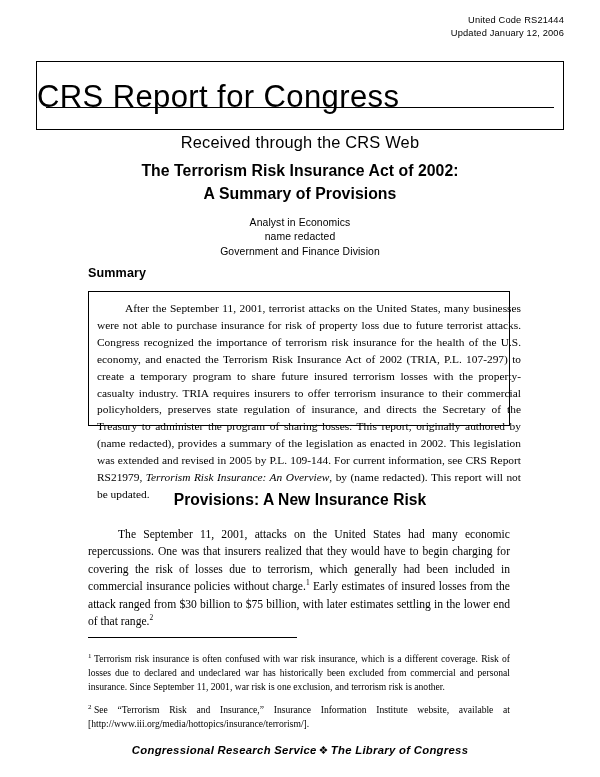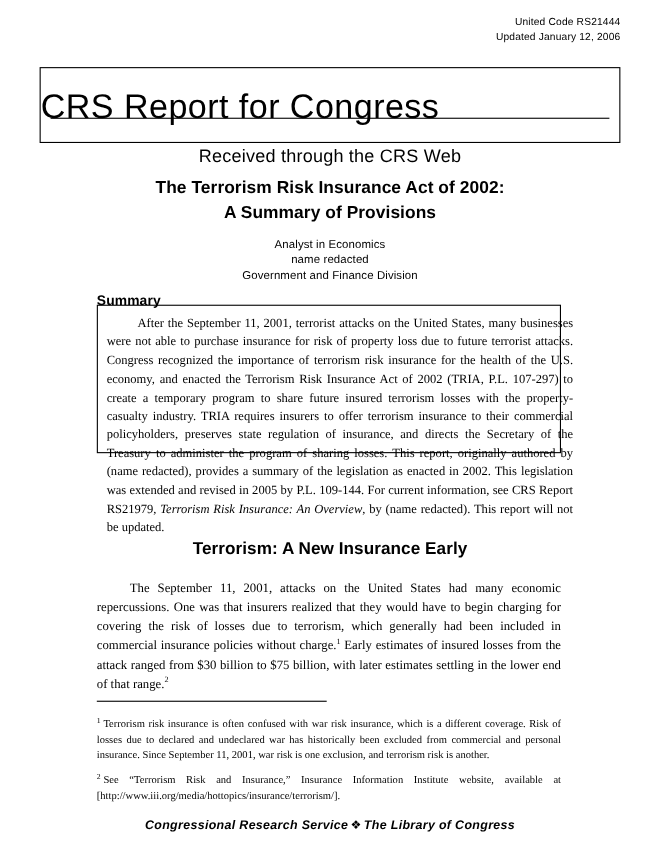--- a/index.html
+++ b/index.html
@@ -122,21 +122,21 @@
     font-family: "Liberation Sans", sans-serif;
     font-weight: bold;
     font-size: 12.6px;
     letter-spacing: 0.1px;
   }
 
   
   .summary-box {
     position: absolute;
     left: 88px;
-    top: 277px;
+    top: 291px;
     width: 422px;
     height: 135px;
     border: 1.2px solid #000;
     box-sizing: border-box;
   }
   .summary-text {
     position: absolute;
     left: 8px;
     top: 8px;
     width: 424px;
@@ -253,21 +253,21 @@
     <span class="ln">name redacted</span>
     <span class="ln">Government and Finance Division</span>
   </div>
 
   <div class="summary-heading">Summary</div>
 
   <div class="summary-box">
     <div class="summary-text"><span>After the September 11, 2001, terrorist attacks on the United States, many businesses were not able to purchase insurance for risk of property loss due to future terrorist attacks.  Congress recognized the importance of terrorism risk insurance for the health of the U.S. economy, and enacted the Terrorism Risk Insurance Act of 2002 (TRIA, P.L. 107-297) to create a temporary program to share future insured terrorism losses with the property-casualty industry.  TRIA requires insurers to offer terrorism insurance to their commercial policyholders, preserves state regulation of insurance, and directs the Secretary of the Treasury to administer the program of sharing losses.  This report, originally authored by (name redacted), provides a summary of the legislation as enacted in 2002.  This legislation was extended and revised in 2005 by P.L. 109-144.  For current information, see CRS Report RS21979, </span><i>Terrorism Risk Insurance:  An Overview</i><span>, by (name redacted).  This report will not be updated.</span></div>
   </div>
 
-  <div class="section-heading">Terrorism: A New Insurance Early</div>
+  <div class="section-heading">Provisions: A New Insurance Risk</div>
 
   <div class="body-para"><span>The September 11, 2001, attacks on the United States had many economic repercussions.  One was that insurers realized that they would have to begin charging for covering the risk of losses due to terrorism, which generally had been included in commercial insurance policies without charge.</span><sup class="fn">1</sup><span>  Early estimates of insured losses from the attack ranged from $30 billion to $75 billion, with later estimates settling in the lower end of that range.</span><sup class="fn">2</sup></div>
 
   <div class="fn-rule"></div>
 
   <div class="footnotes">
     <p class="footnote"><sup>1</sup><span>Terrorism risk insurance is often confused with war risk insurance, which is a different coverage.  Risk of losses due to declared and undeclared war has historically been excluded from commercial and personal insurance.  Since September 11, 2001, war risk is one exclusion, and terrorism risk is another.</span></p>
     <p class="footnote"><sup>2</sup><span>See “Terrorism Risk and Insurance,” Insurance Information Institute website, available at [http://www.iii.org/media/hottopics/insurance/terrorism/].</span></p>
   </div>
 

